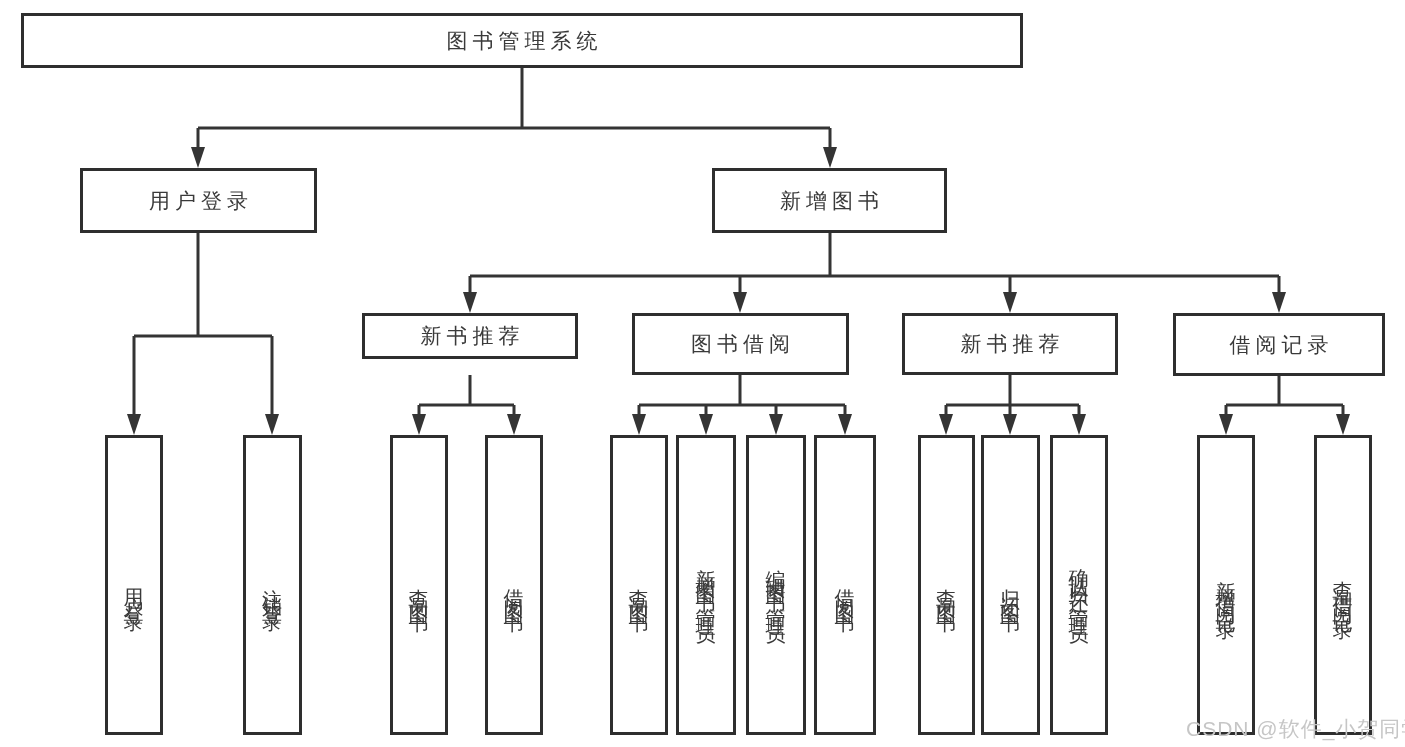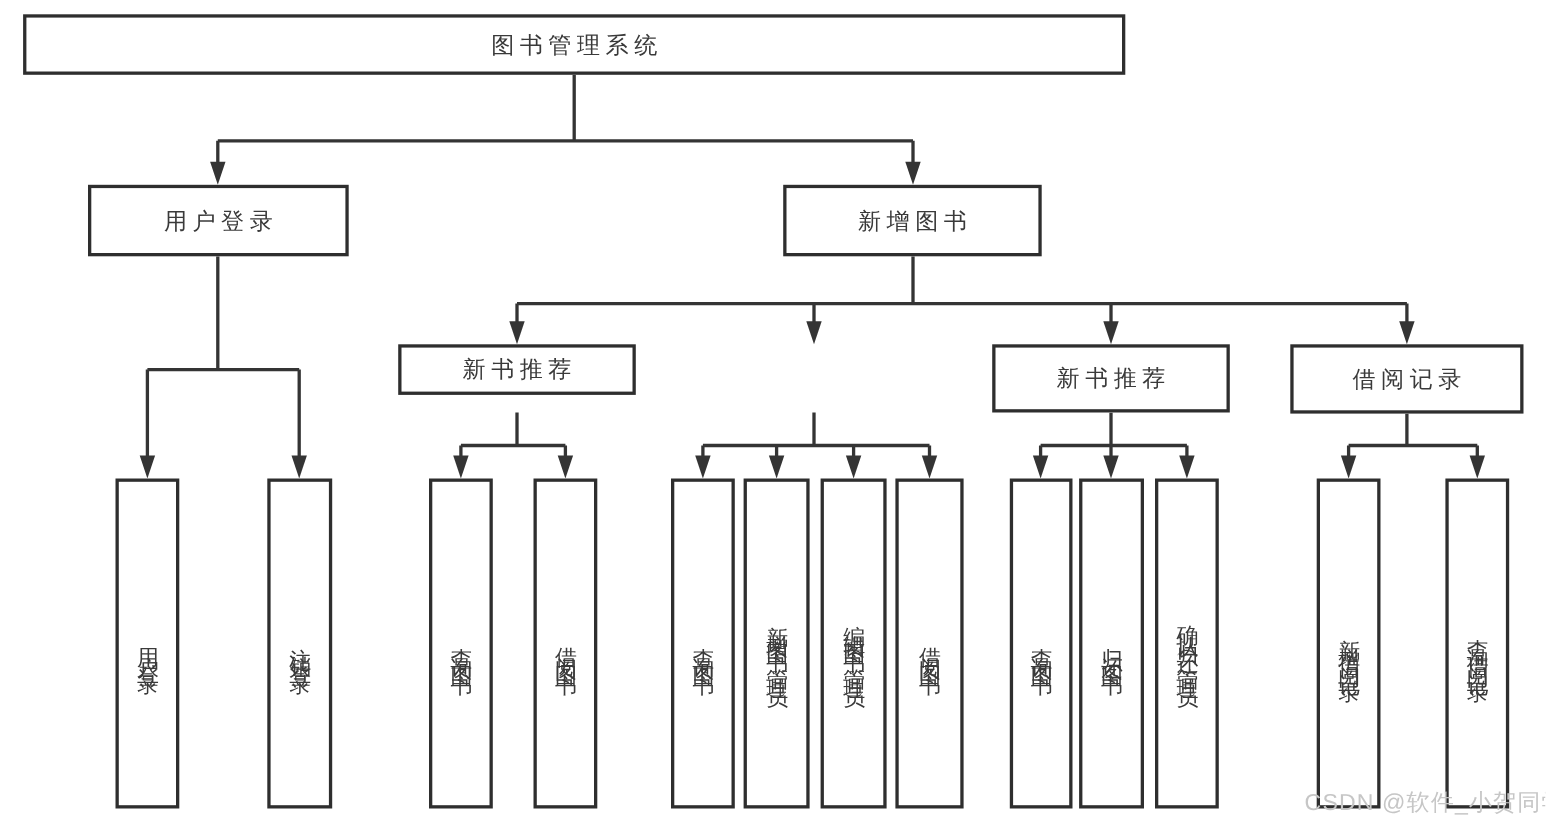--- a/index.html
+++ b/index.html
@@ -99,20 +99,23 @@
   <div class="node hnode" style="left:80px;top:168px;width:237px;height:65px;">
     <span class="lbl">用户登录</span>
   </div>
   <div class="node hnode" style="left:712px;top:168px;width:235px;height:65px;">
     <span class="lbl">新增图书</span>
   </div>
 
   <div class="node hnode" style="left:362px;top:313px;width:216px;height:46px;">
     <span class="lbl">新书推荐</span>
   </div>
+  <div class="node hnode" style="left:632px;top:313px;width:217px;height:62px;">
+    <span class="lbl">图书借阅</span>
+  </div>
   <div class="node hnode" style="left:902px;top:313px;width:216px;height:62px;">
     <span class="lbl">新书推荐</span>
   </div>
   <div class="node hnode" style="left:1173px;top:313px;width:212px;height:63px;">
     <span class="lbl">借阅记录</span>
   </div>
 
   <div class="node leaf" style="left:105px;top:435px;width:58px;height:300px;">
     <span class="lbl">用户登录</span>
   </div>

